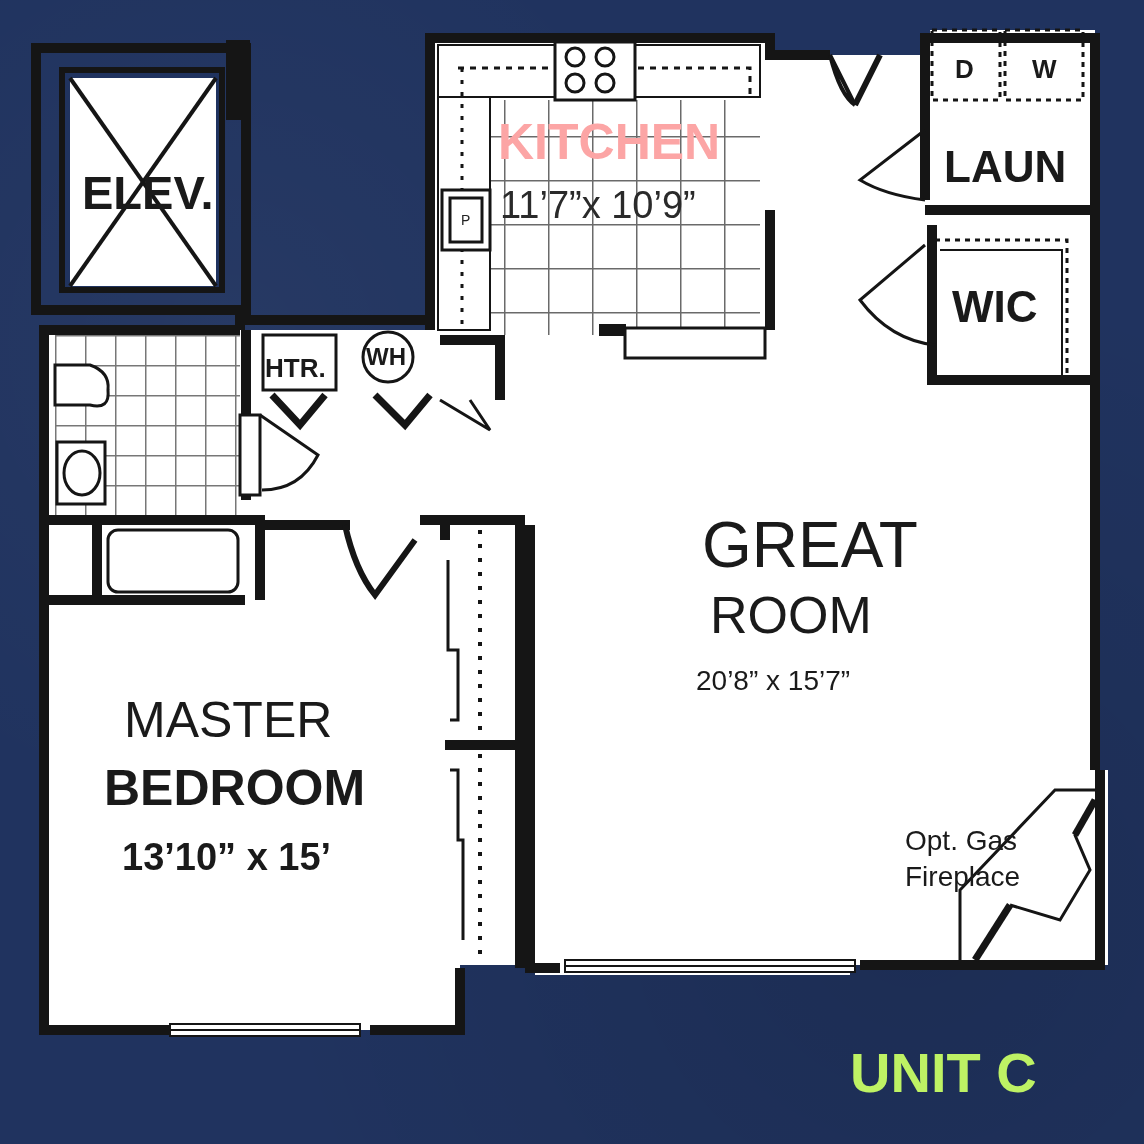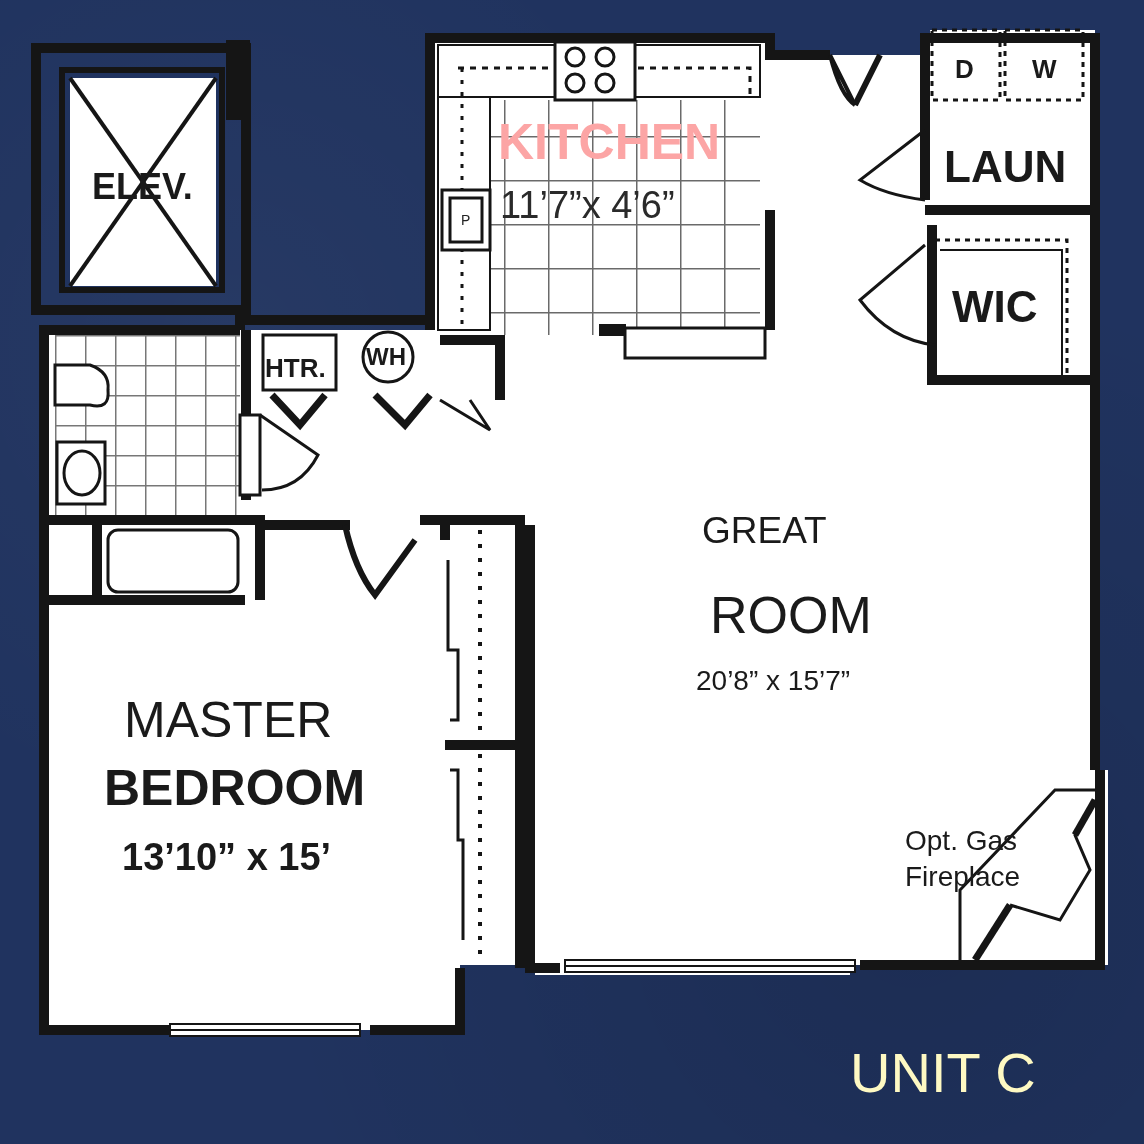--- a/index.html
+++ b/index.html
@@ -14,21 +14,21 @@
       background:
         radial-gradient(circle at 20% 30%, rgba(255,255,255,0.03), transparent 40%),
         radial-gradient(circle at 80% 80%, rgba(0,0,0,0.12), transparent 50%),
         #20335f;
     }
     svg.plan { position: absolute; left: 0; top: 0; }
     .lbl { position: absolute; color: #1a1a1a; font-weight: bold; text-align: center; line-height: 1.05; white-space: nowrap; }
     .lbl-reg { font-weight: normal; }
     .unit-label {
       position: absolute; left: 850px; top: 1040px;
-      color: #fef9c3; font-size: 56px; font-weight: normal; letter-spacing: 0px;
+      color: #bef264; font-size: 56px; font-weight: bold; letter-spacing: 0px;
     }
   </style>
 </head>
 <body>
 
 <div class="bg"></div>
 
 <svg class="plan" width="1144" height="1144" viewBox="0 0 1144 1144" xmlns="http://www.w3.org/2000/svg">
   <defs>
     <pattern id="tileK" x="460" y="92" width="44" height="44" patternUnits="userSpaceOnUse">
@@ -147,35 +147,35 @@
   </g>
 
   <g stroke="#151515" stroke-width="2" fill="#fff">
     <rect x="170" y="1024" width="190" height="12"></rect>
     <line x1="170" y1="1030" x2="360" y2="1030"></line>
     <rect x="565" y="960" width="290" height="12"></rect>
     <line x1="565" y1="966" x2="855" y2="966"></line>
   </g>
 </svg>
 
-<div class="lbl" style="left:92px; top:168px; font-size:36px;">ELEV.</div>
+<div class="lbl" style="left:82px; top:168px; font-size:47px;">ELEV.</div>
 
 <div class="lbl" style="left:498px; top:116px; font-size:50px; color:#fca5a5;">KITCHEN</div>
-<div class="lbl" style="left:500px; top:186px; font-size:38px; font-weight:normal; color:#2a2a2a;">11’7”x 4’6”</div>
+<div class="lbl" style="left:500px; top:186px; font-size:38px; font-weight:normal; color:#2a2a2a;">11’7”x 10’9”</div>
 
 <div class="lbl" style="left:955px; top:56px; font-size:26px;">D</div>
 <div class="lbl" style="left:1032px; top:56px; font-size:26px;">W</div>
 <div class="lbl" style="left:944px; top:144px; font-size:44px;">LAUN</div>
 
 <div class="lbl" style="left:952px; top:284px; font-size:44px;">WIC</div>
 
 <div class="lbl" style="left:265px; top:355px; font-size:26px;">HTR.</div>
 <div class="lbl" style="left:366px; top:344px; font-size:24px;">WH</div>
 
-<div class="lbl" style="left:702px; top:512px; font-size:37px; font-weight:normal;">GREAT</div>
+<div class="lbl" style="left:702px; top:512px; font-size:64px; font-weight:normal;">GREAT</div>
 <div class="lbl" style="left:710px; top:588px; font-size:52px; font-weight:normal;">ROOM</div>
 <div class="lbl" style="left:696px; top:666px; font-size:28px; font-weight:normal;">20’8” x 15’7”</div>
 
 <div class="lbl" style="left:124px; top:694px; font-size:50px; font-weight:normal;text-align:center;">MASTER</div>
 <div class="lbl" style="left:104px; top:762px; font-size:50px; font-weight:bold;">BEDROOM</div>
 <div class="lbl" style="left:122px; top:838px; font-size:38px; font-weight:bold;">13’10” x 15’</div>
 
 <div class="lbl lbl-reg" style="left:905px; top:826px; font-size:28px; text-align:left;">Opt. Gas</div>
 <div class="lbl lbl-reg" style="left:905px; top:862px; font-size:28px; text-align:left;">Fireplace</div>
 

